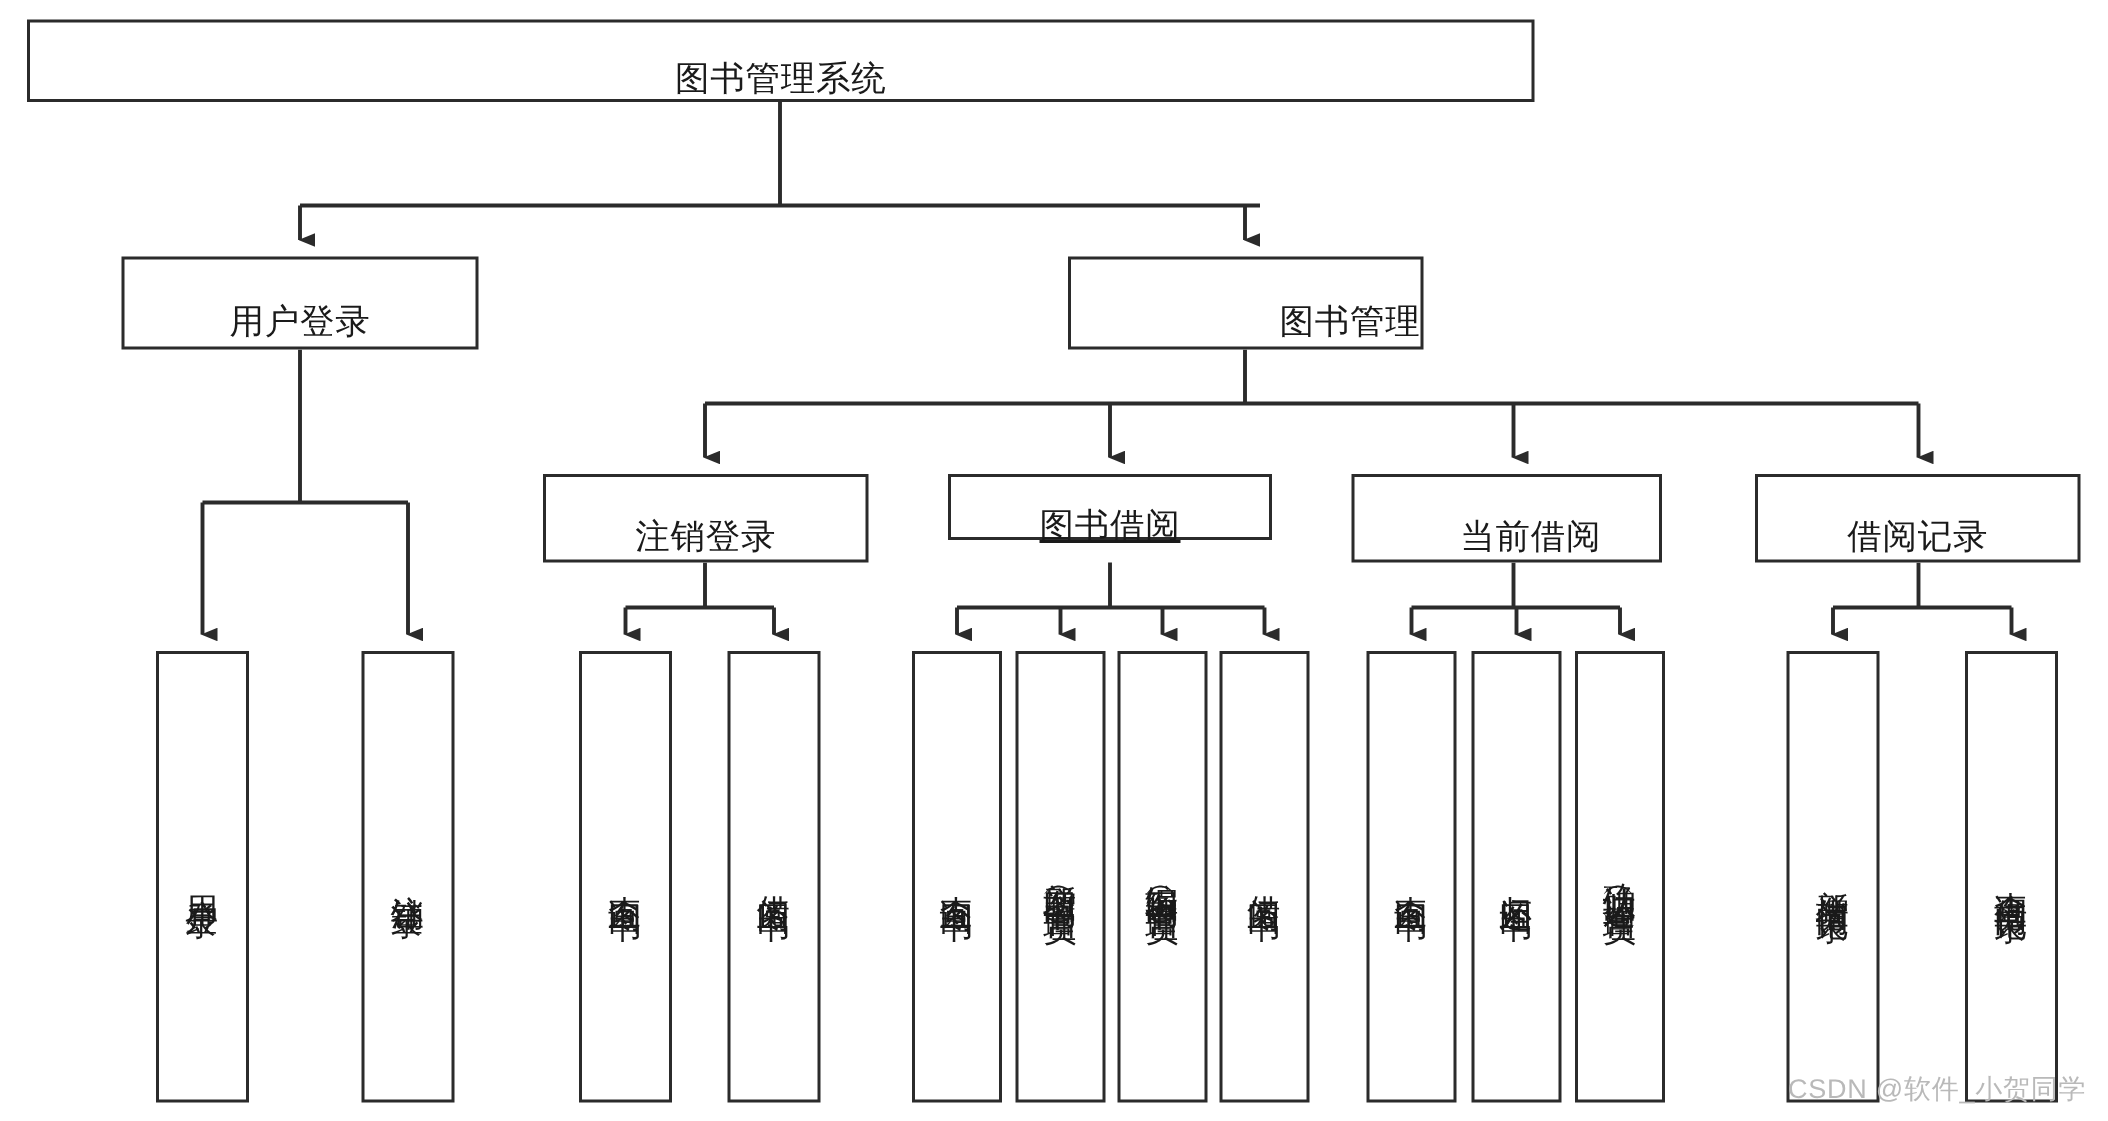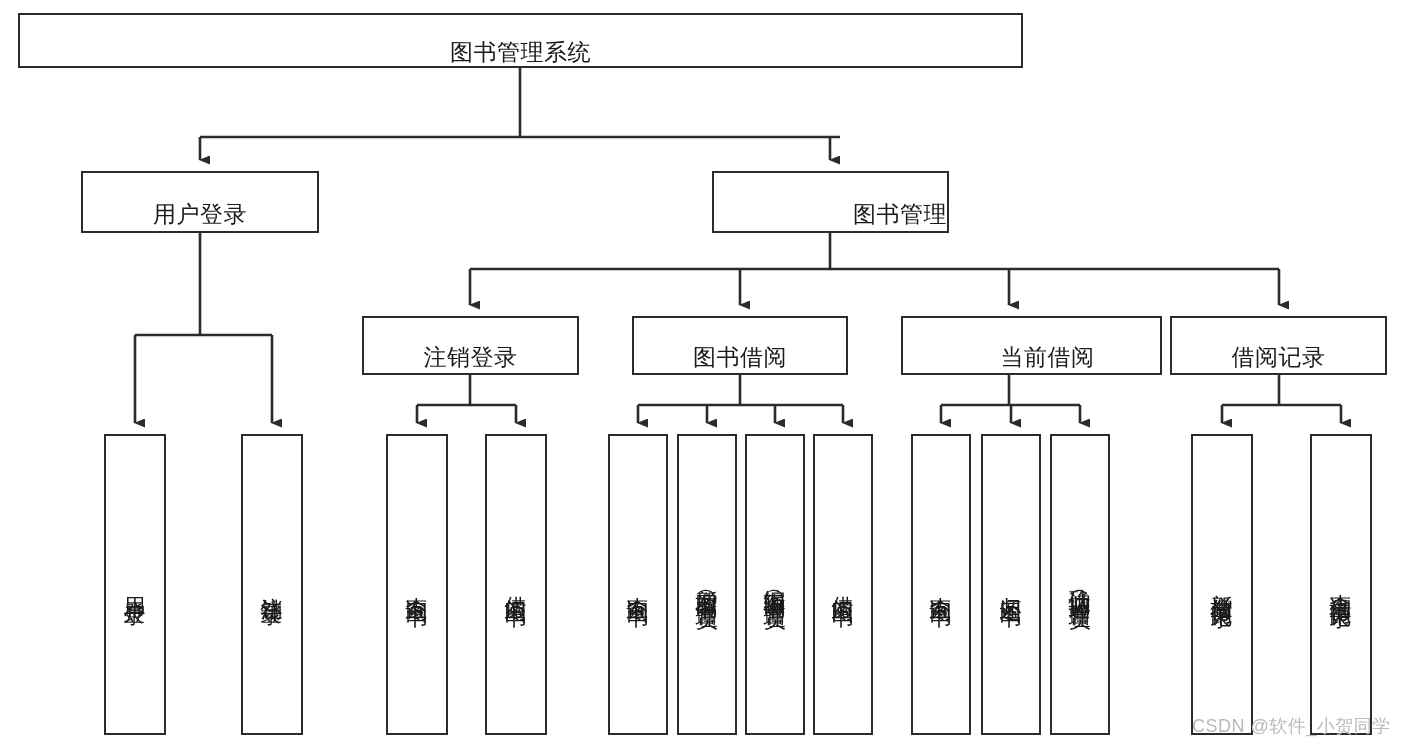--- a/index.html
+++ b/index.html
@@ -132,24 +132,24 @@
   <div class="node horiz" style="left: 81px; top: 171px; width: 238px; height: 62px;">
     <span class="node-label">用户登录</span>
   </div>
   <div class="node horiz" style="left: 712px; top: 171px; width: 237px; height: 62px; justify-content: flex-end;">
     <span class="node-label">图书管理</span>
   </div>
 
   <div class="node horiz" style="left: 362px; top: 316px; width: 217px; height: 59px;">
     <span class="node-label">注销登录</span>
   </div>
-  <div class="node horiz" style="left: 632px; top: 316px; width: 216px; height: 59px;">
+  <div class="node horiz" style="left: 632px; top: 316px; width: 216px; height: 44px; text-decoration: underline;">
     <span class="node-label">图书借阅</span>
   </div>
-  <div class="node horiz" style="left: 901px; top: 316px; width: 261px; height: 59px; padding-left: 32px;">
+  <div class="node horiz" style="left: 901px; top: 316px; width: 207px; height: 59px; padding-left: 32px;">
     <span class="node-label">当前借阅</span>
   </div>
   <div class="node horiz" style="left: 1170px; top: 316px; width: 217px; height: 59px;">
     <span class="node-label">借阅记录</span>
   </div>
 
   <div class="node vert" style="left: 104px; top: 434px; width: 62px; height: 301px;">
     <span class="node-label">用户登录</span>
   </div>
   <div class="node vert" style="left: 241px; top: 434px; width: 62px; height: 301px;">

